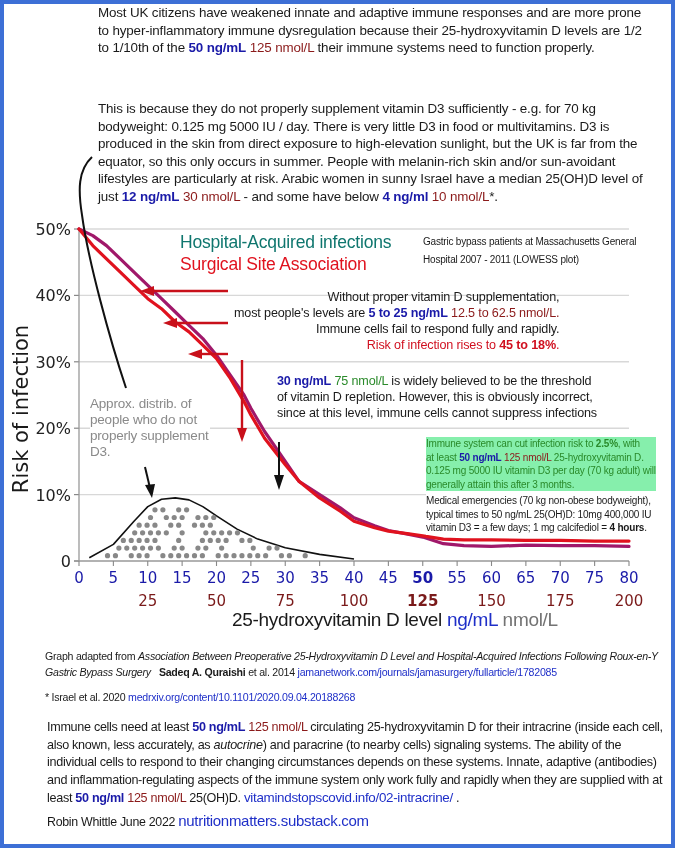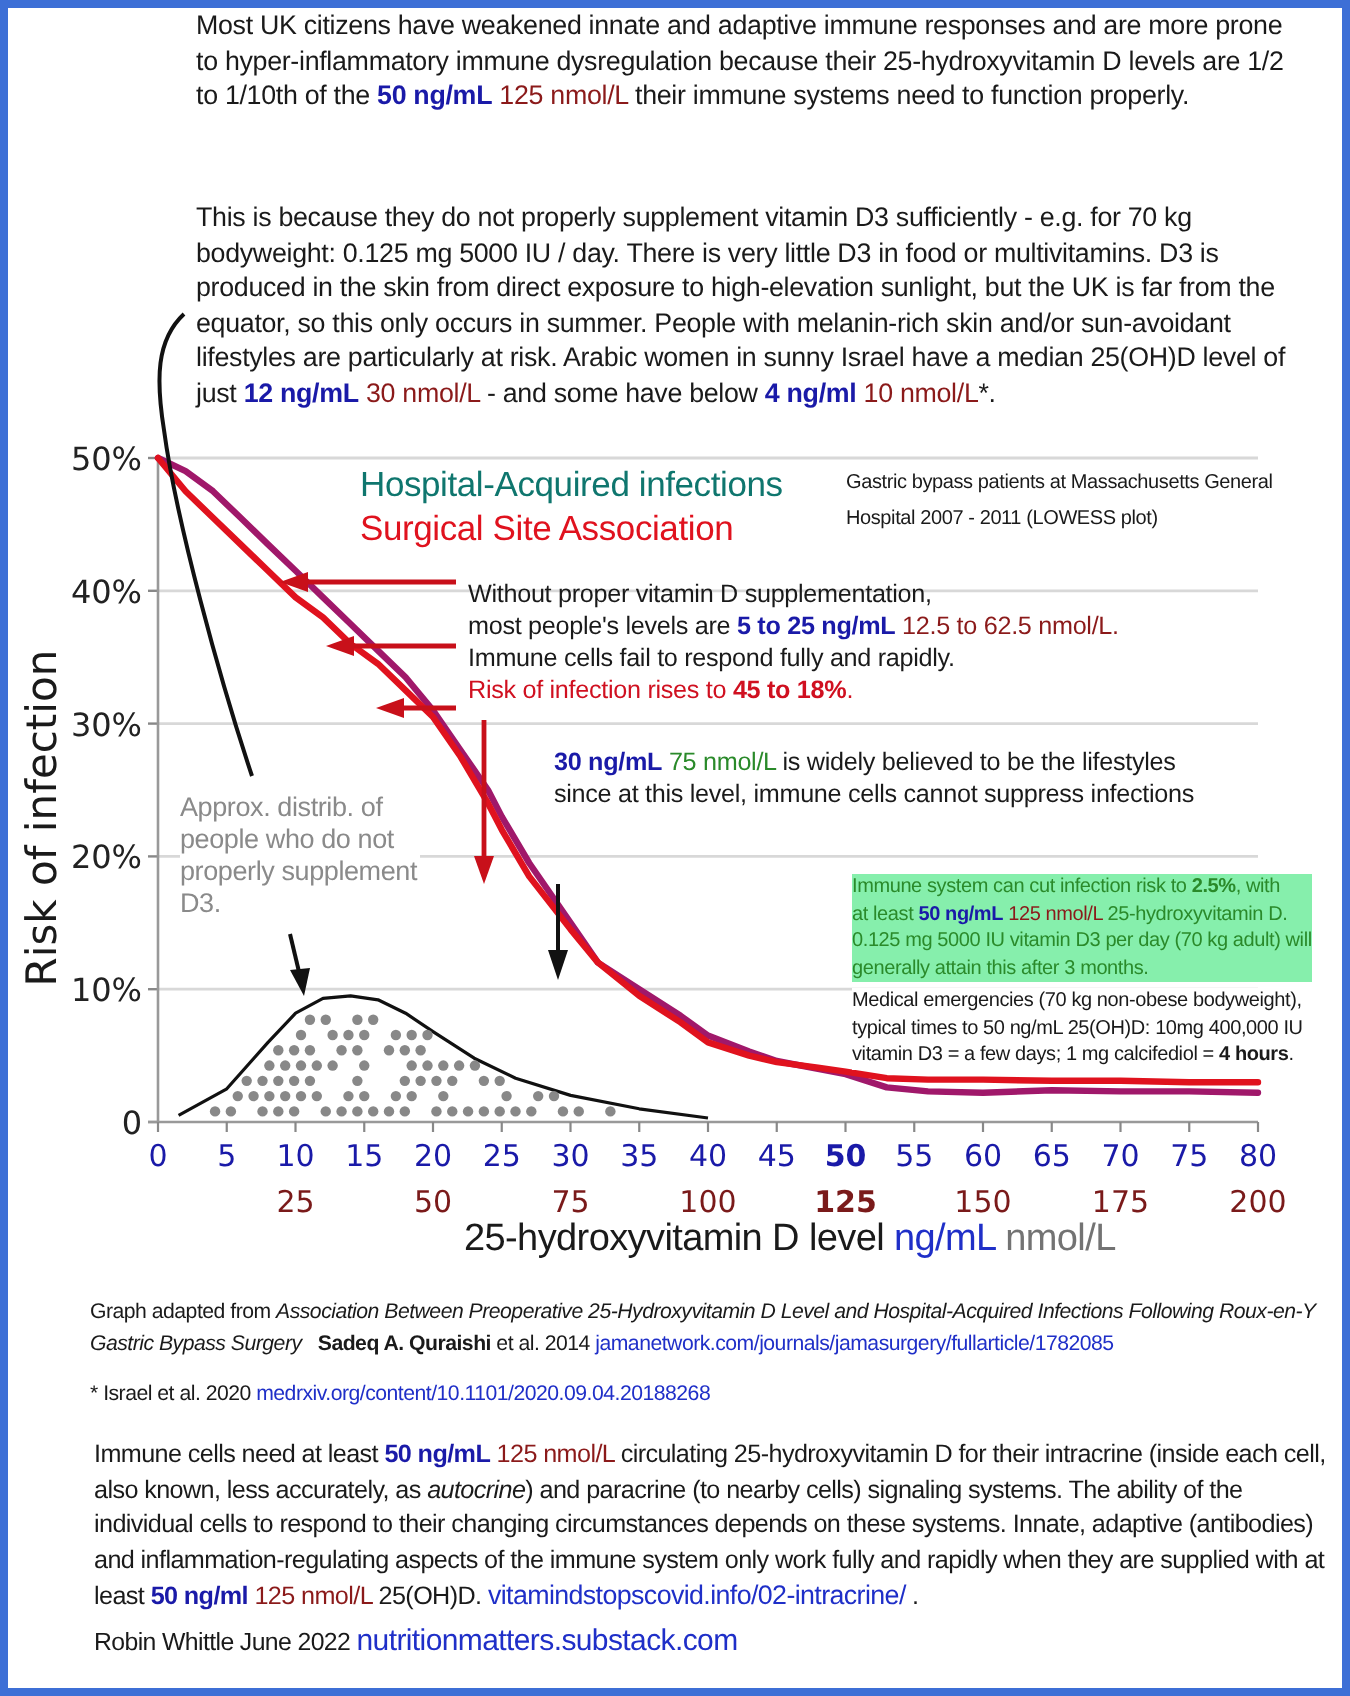--- a/index.html
+++ b/index.html
@@ -196,29 +196,30 @@
 
 <div style="position:absolute; left:-62px; top:395px; width:170px; height:28px; transform:rotate(-90deg); font-size:21px; text-align:center; font-family:'DejaVu Sans', sans-serif;">Risk of infection</div>
 
 <div style="position:absolute; left:180px; top:231px; font-size:17.5px; line-height:22px; letter-spacing:-0.2px;">
   <div style="color:#0f766e">Hospital-Acquired infections</div>
   <div style="color:#e0121e">Surgical Site Association</div>
 </div>
 
 <div style="position:absolute; left:423px; top:233px; width:220px; font-size:10px; line-height:18px; letter-spacing:-0.2px;">Gastric bypass patients at Massachusetts General Hospital 2007 - 2011 (LOWESS plot)</div>
 
-<div class="p" style="left:234px; top:289px; font-size:12.6px; line-height:16px; white-space:nowrap;">
+<div class="p" style="left:234px; top:289px; font-size:12.6px; line-height:16px; white-space:nowrap;text-align:right;">
   <div>Without proper vitamin D supplementation,</div>
   <div><span>most people's levels are </span><span class="b">5 to 25 ng/mL</span><span class="r"> 12.5 to 62.5 nmol/L.</span></div>
   <div>Immune cells fail to respond fully and rapidly.</div>
   <div class="rr"><span>Risk of infection rises to </span><b>45 to 18%</b><span>.</span></div>
 </div>
 
 <div class="p" style="left:277px; top:373px; font-size:12.6px; line-height:16px; white-space:nowrap;">
-  <div><span class="b">30 ng/mL</span><span class="g"> 75 nmol/L</span><span> is widely believed to be the lifestyles</span></div>
+  <div><span class="b">30 ng/mL</span><span class="g"> 75 nmol/L</span><span> is widely believed to be the threshold</span></div>
+  <div>of vitamin D repletion.  However, this is obviously incorrect,</div>
   <div>since at this level, immune cells cannot suppress infections</div>
 </div>
 
 <div class="p small g" style="left:426px; top:437px; white-space:nowrap; background:#86efac;">
   <div><span>Immune system can cut infection risk to </span><b>2.5%</b><span>,  with</span></div>
   <div><span>at least </span><span class="b">50 ng/mL</span><span class="r"> 125 nmol/L</span><span> 25-hydroxyvitamin D.</span></div>
   <div>0.125 mg 5000 IU vitamin D3 per day (70 kg adult) will</div>
   <div>generally attain this after 3 months.</div>
 </div>
 

